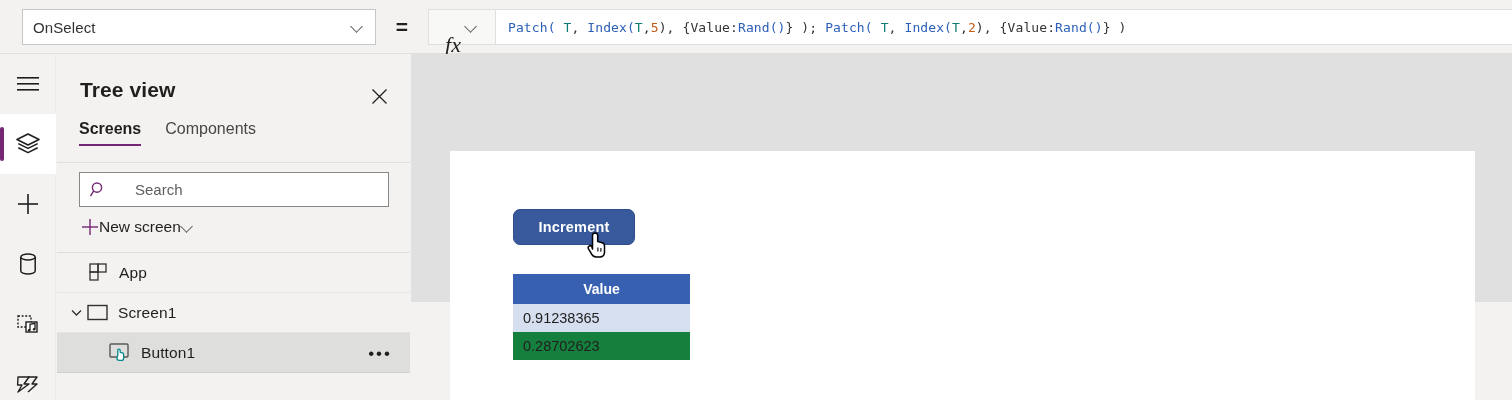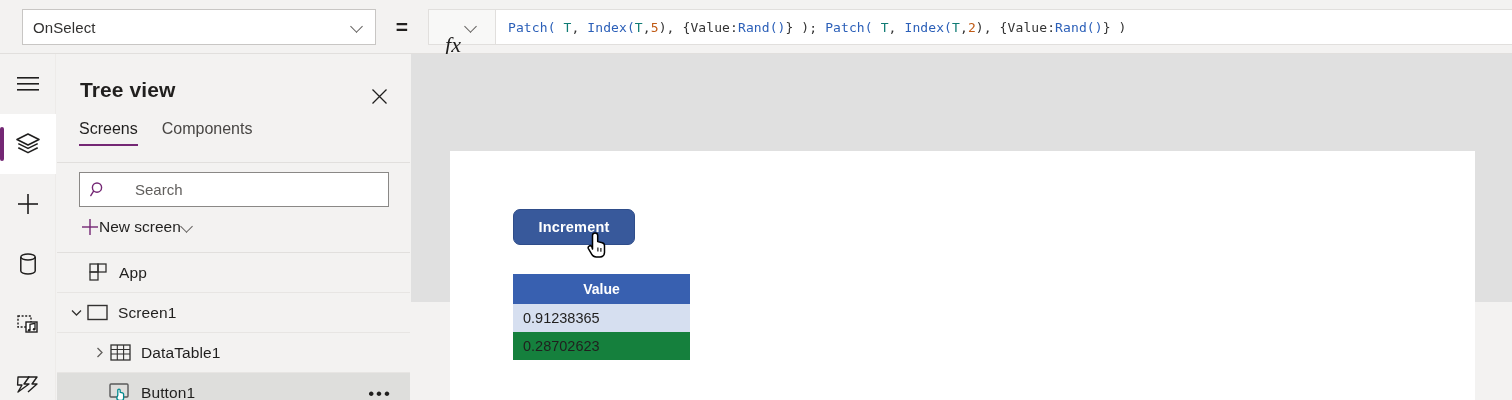--- a/index.html
+++ b/index.html
@@ -139,21 +139,21 @@
   }
   .tabs {
     position: absolute; left: 22px; top: 58px;
     display: flex; gap: 24px;
   }
   .tab {
     position: relative;
     font-size: 16px; color: #484644;
     padding-bottom: 8px;
   }
-  .tab.active { color: #201f1e; font-weight: 400; }
+  .tab.active { color: #201f1e; font-weight: 700; }
   .tab.active::after {
     content: "";
     position: absolute; left: 0; right: 0; bottom: 0;
     height: 2.5px; background: #742774;
   }
   .tabs-underline {
     position: absolute; left: 0; top: 100px;
     width: 353px; height: 1px; background: #e1dfdd;
   }
   .search-box {
@@ -398,34 +398,20 @@
           </svg>
         </span>
         <span class="tree-ico">
           <svg width="21" height="17" viewBox="0 0 21 17">
             <rect x="1" y="1.5" width="19" height="14" fill="none" stroke="#323130" stroke-width="1.4"></rect>
           </svg>
         </span>
         <span class="tree-row-label">Screen1</span>
       </div>
 
-      <div class="tree-row pad-child">
-        <span class="tree-expander">
-          <svg width="13" height="13" viewBox="0 0 13 13">
-            <path d="M4.5 2 L9 6.5 L4.5 11" fill="none" stroke="#605e5c" stroke-width="1.3"></path>
-          </svg>
-        </span>
-        <span class="tree-ico">
-          <svg width="21" height="18" viewBox="0 0 21 18">
-            <rect x="1" y="1" width="19" height="15" fill="none" stroke="#323130" stroke-width="1.3"></rect>
-            <path d="M1 5.5 H20 M1 10 H20 M7.3 1 V16 M13.6 1 V16" stroke="#323130" stroke-width="1.1"></path>
-          </svg>
-        </span>
-        <span class="tree-row-label">DataTable1</span>
-      </div>
 
       <div class="tree-row selected pad-child2">
         <span class="tree-ico">
           <svg width="22" height="19" viewBox="0 0 22 19">
             <rect x="1" y="1" width="18" height="13" rx="1" fill="none" stroke="#595959" stroke-width="1.4"></rect>
             <path d="M8.8 12.2 L8.8 7.4 a1.2 1.2 0 0 1 2.4 0 L11.2 9.3 L13.5 9.9 a1.6 1.6 0 0 1 1.1 1.6 L14.6 15.2 a2.2 2.2 0 0 1 -2.2 2.2 L10.4 17.4 a2.6 2.6 0 0 1 -2.6 -2.6 Z" fill="#ffffff" stroke="#00898e" stroke-width="1.3" stroke-linejoin="round"></path>
           </svg>
         </span>
         <span class="tree-row-label">Button1</span>
         <span class="ellipsis">•••</span>

